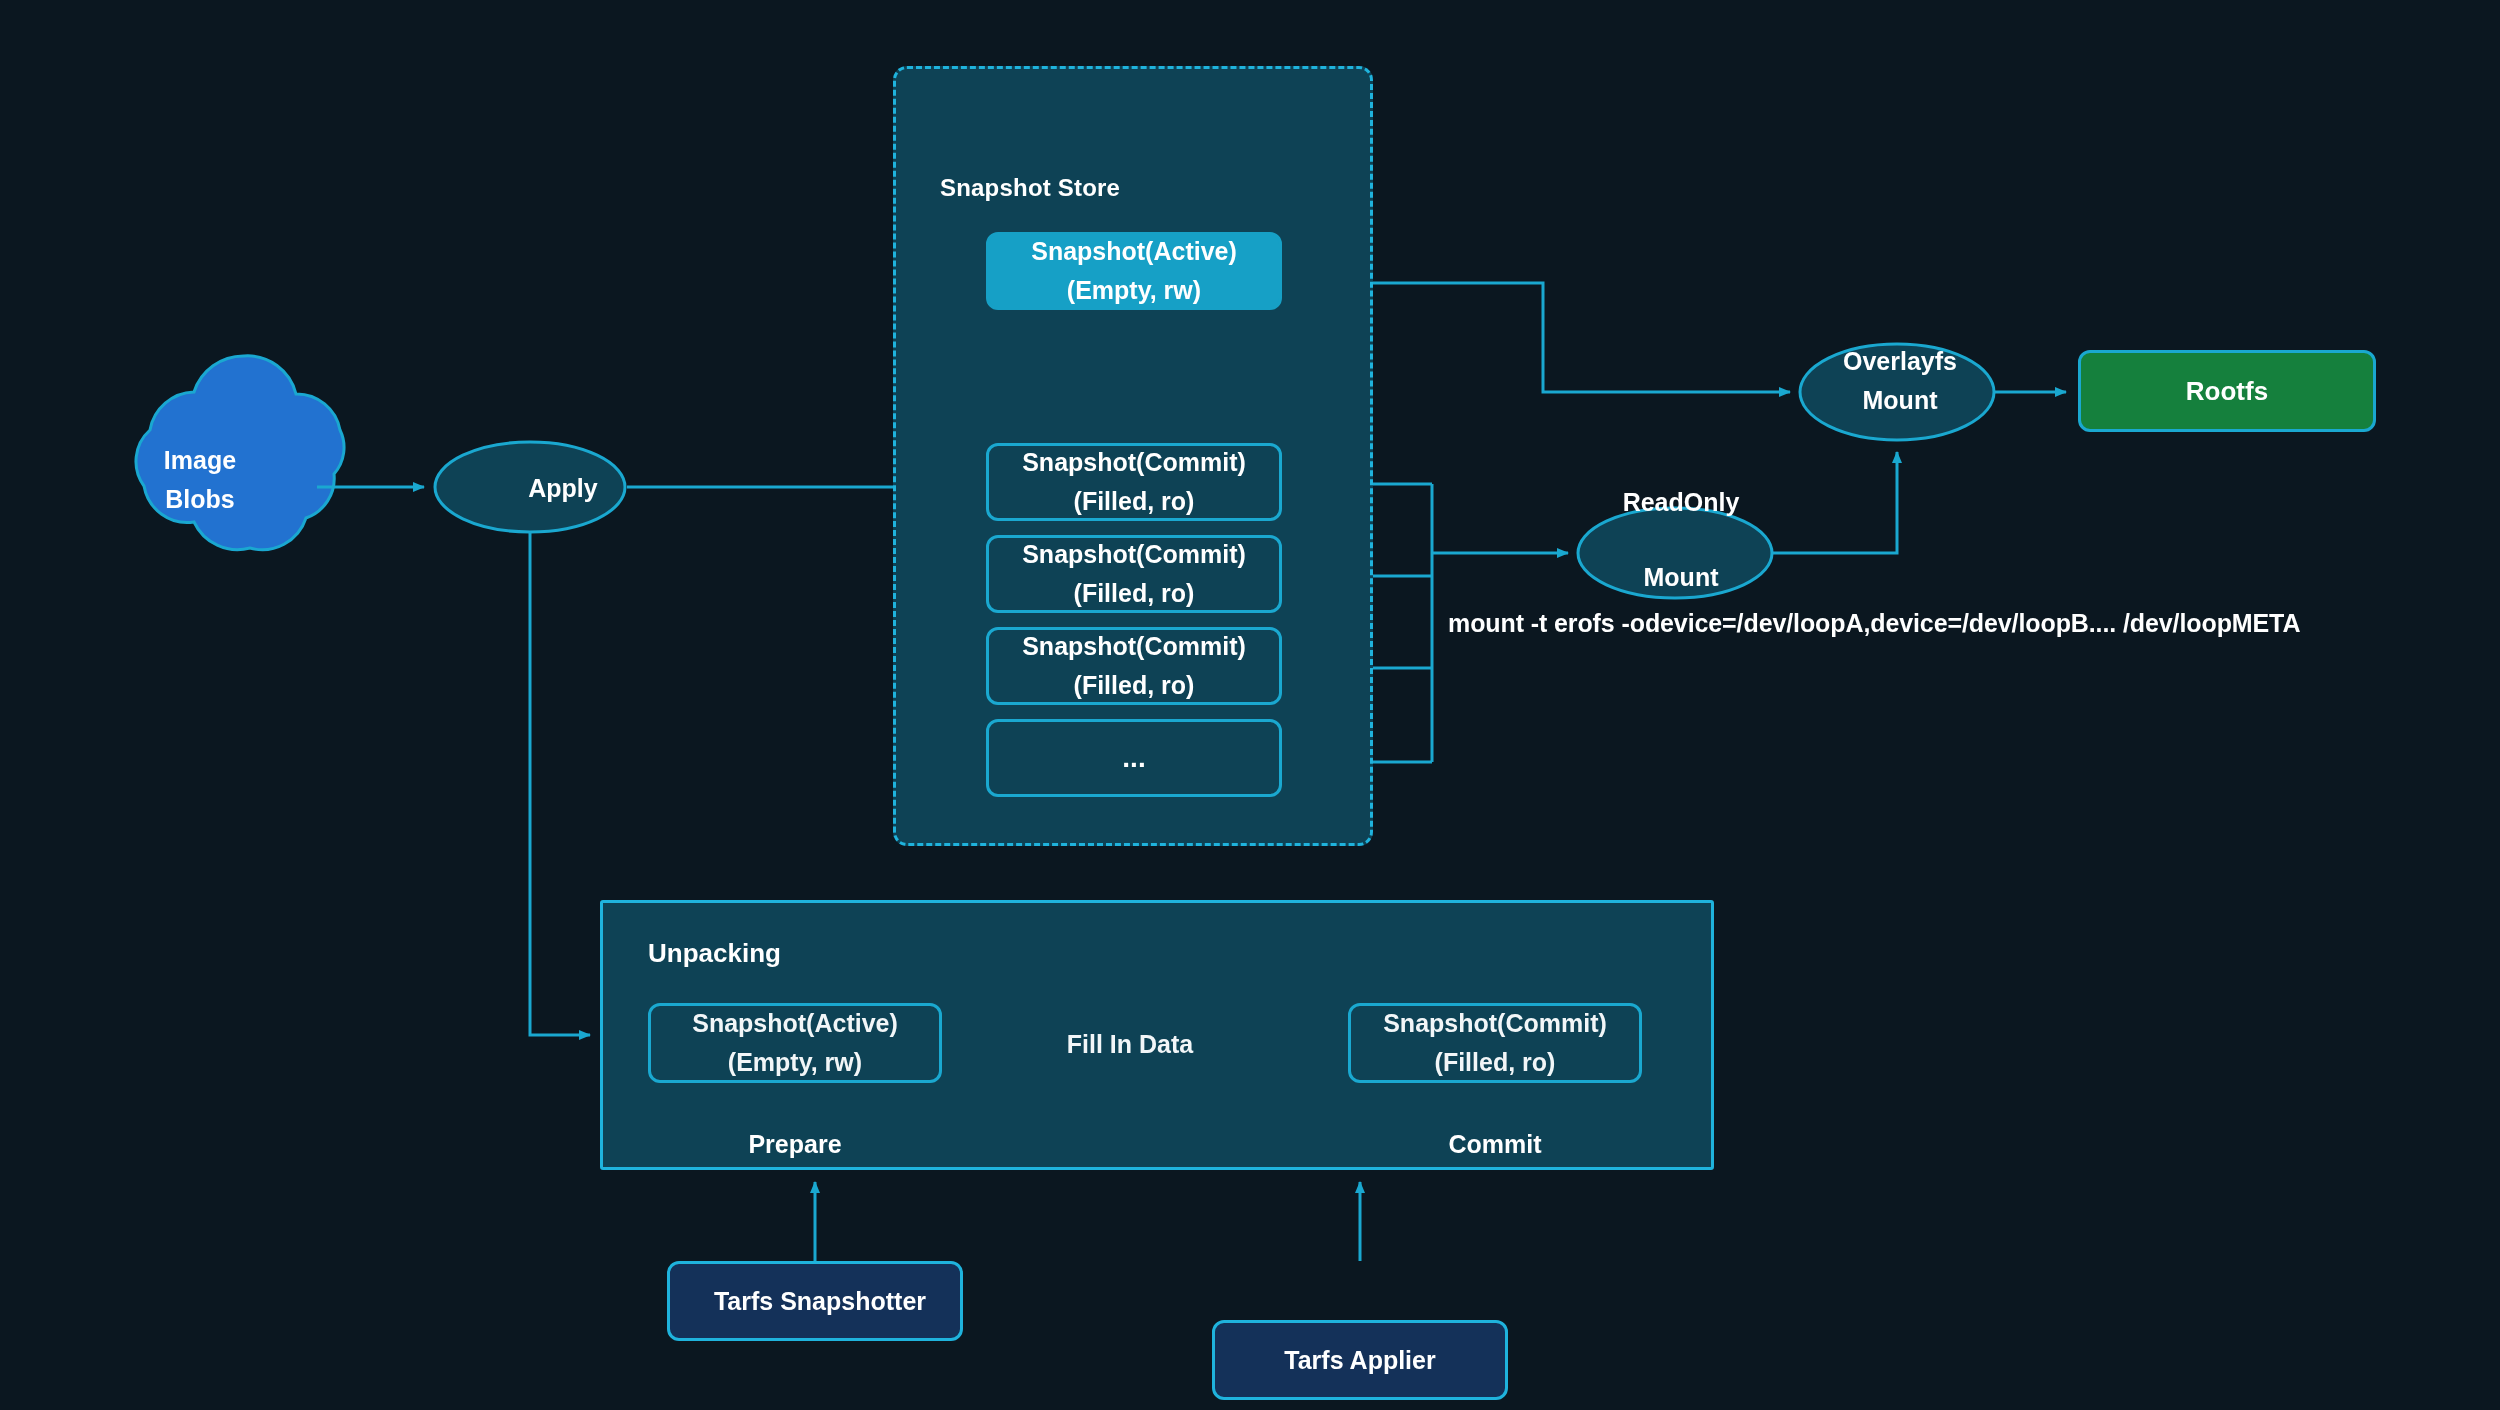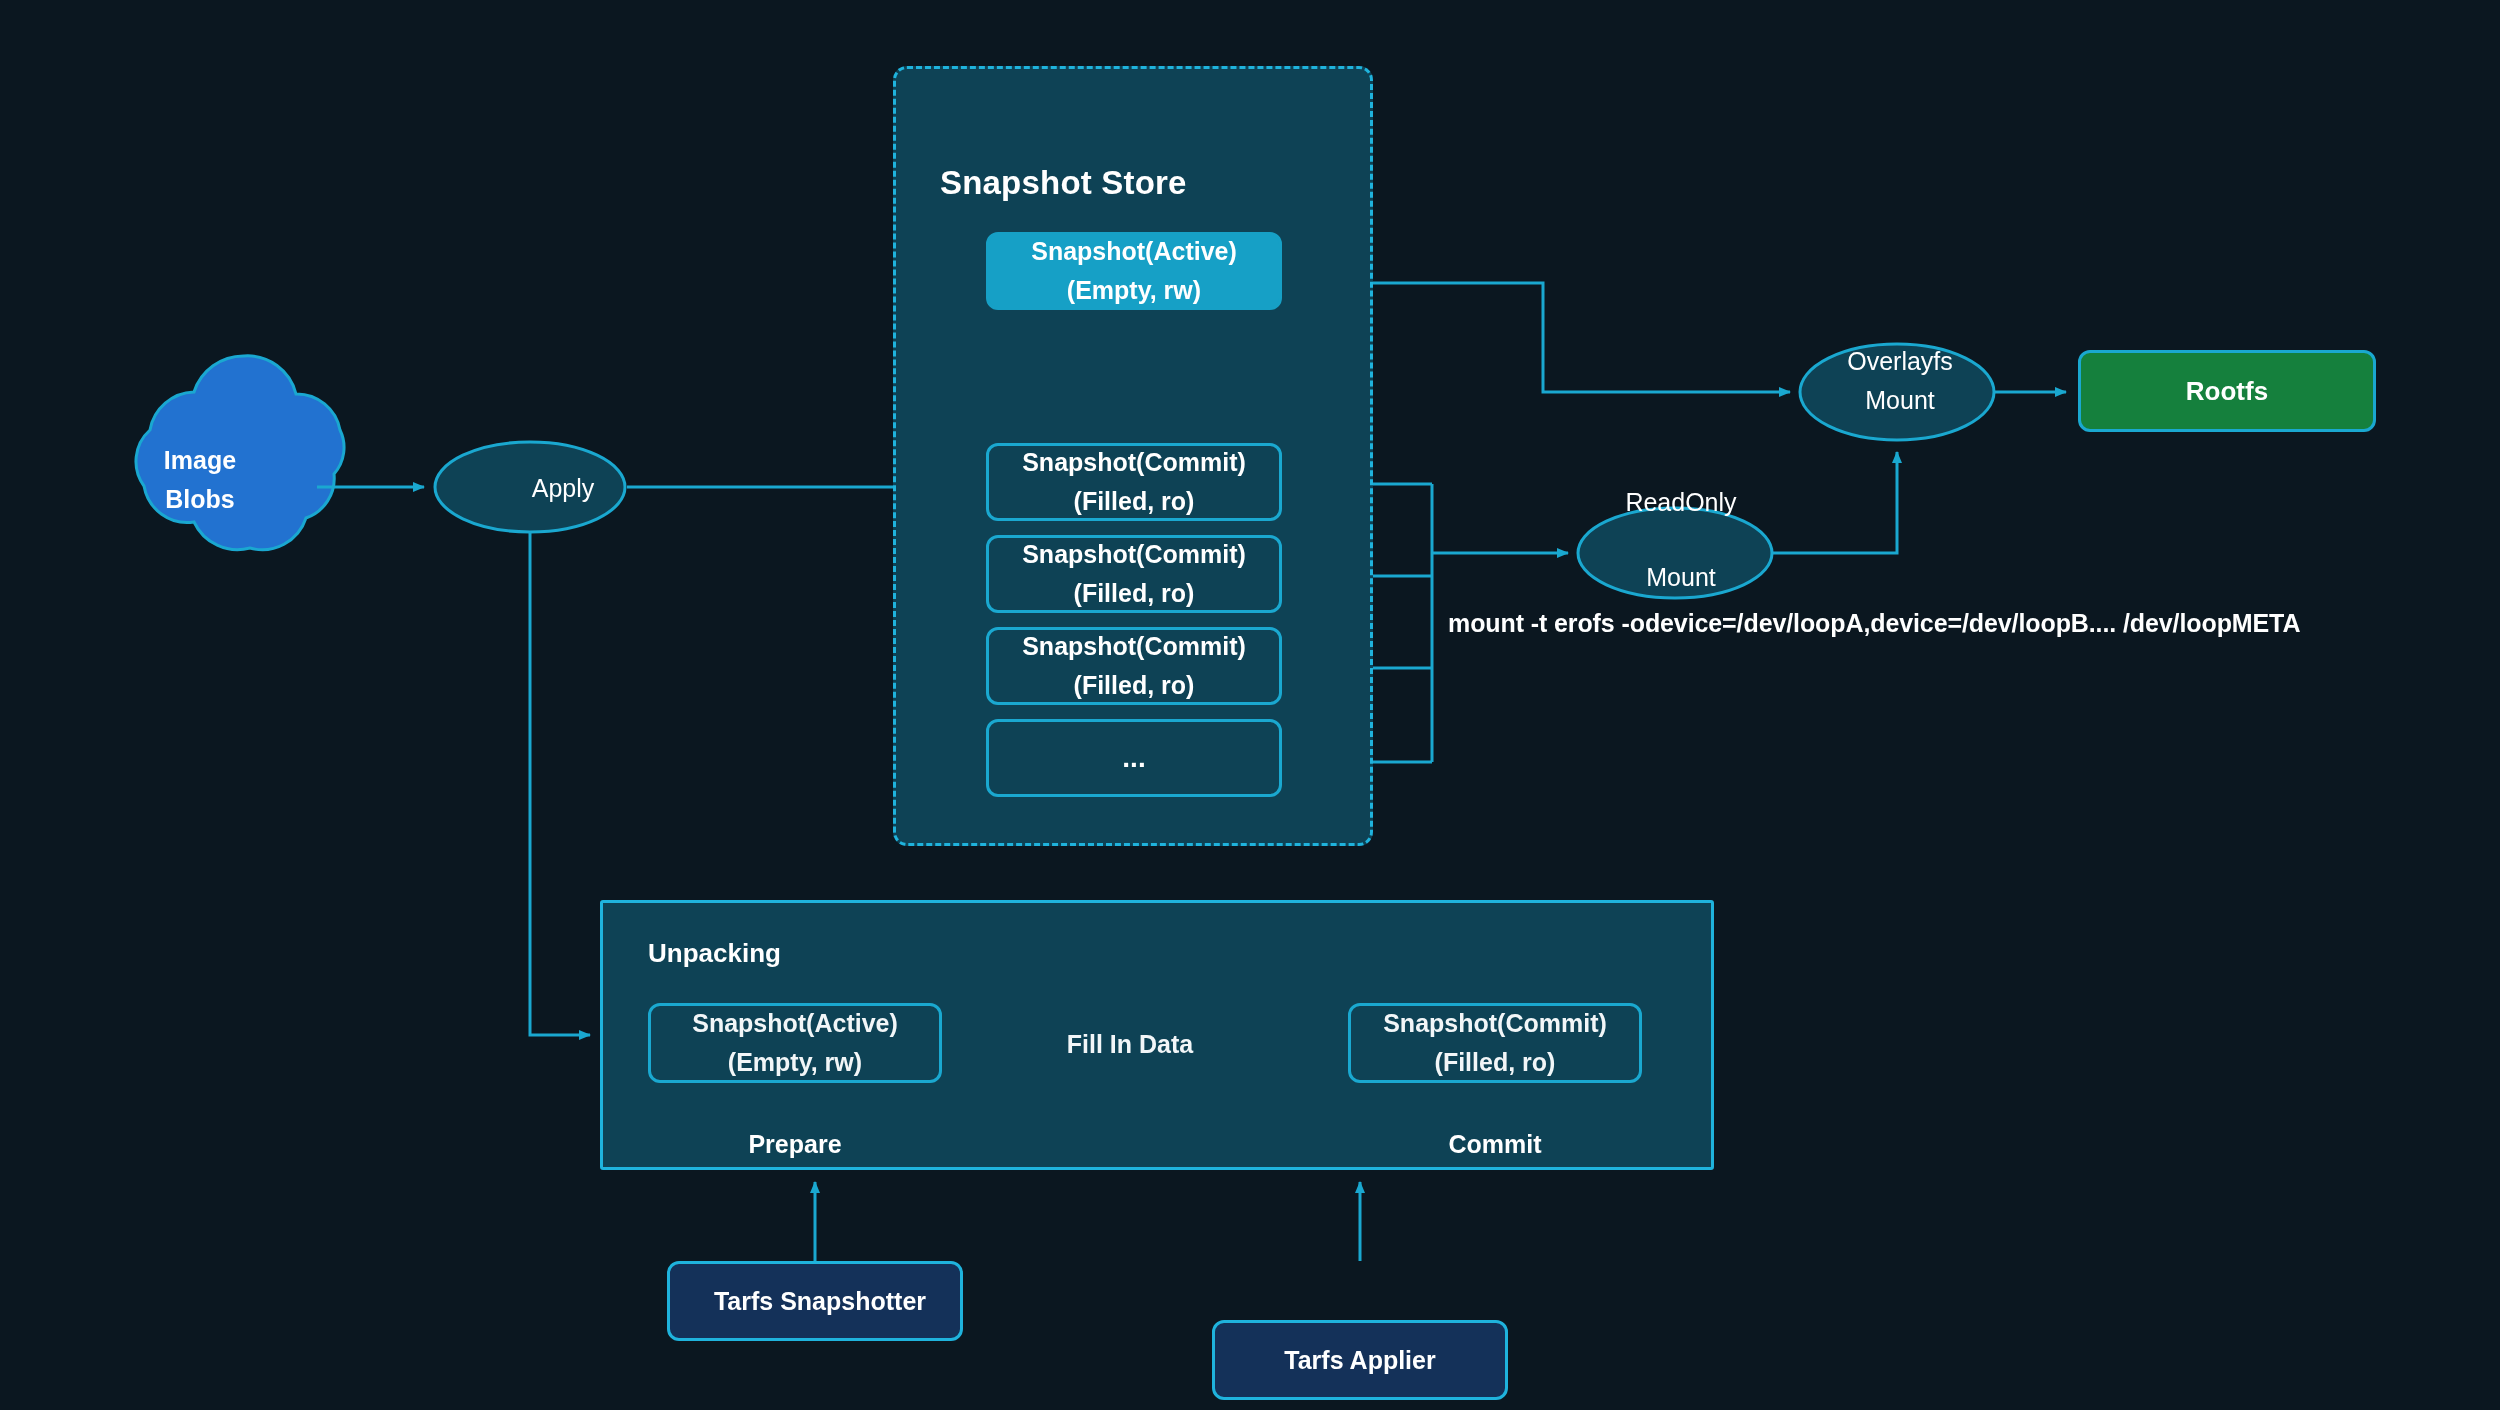--- a/index.html
+++ b/index.html
@@ -50,22 +50,22 @@
     width: 480px;
     height: 780px;
     background: #0e4255;
     border: 3px dashed #1fb3dd;
     border-radius: 14px;
     display: block;
   }
   .store-title {
     position: absolute;
     left: 44px;
-    top: 88px;
-    font-size: 33px;
+    top: 100px;
+    font-size: 24px;
     font-weight: bold;
     color: #ffffff;
     letter-spacing: 0.2px;
   }
 
   .unpack-container {
     left: 600px;
     top: 900px;
     width: 1114px;
     height: 270px;
@@ -164,21 +164,21 @@
     border: 3px solid #1aa8d0;
     border-radius: 12px;
     background: #15803d;
     font-size: 26px;
     color: #ffffff;
   }
 
   
   .elabel {
     color: #ffffff;
-    font-weight: normal;
+    font-weight: bold;
     font-size: 25px;
     line-height: 1.55;
     text-align: center;
   }
   .lbl-apply { left: 436px; top: 468px; width: 190px; height: 40px; margin-left: 32px; }
   .lbl-readonly { left: 1586px; top: 500px; width: 190px; height: 80px; gap: 36px; }
   .lbl-overlayfs { left: 1800px; top: 341px; width: 200px; height: 80px; }
 
   
   .lbl-cloud {

